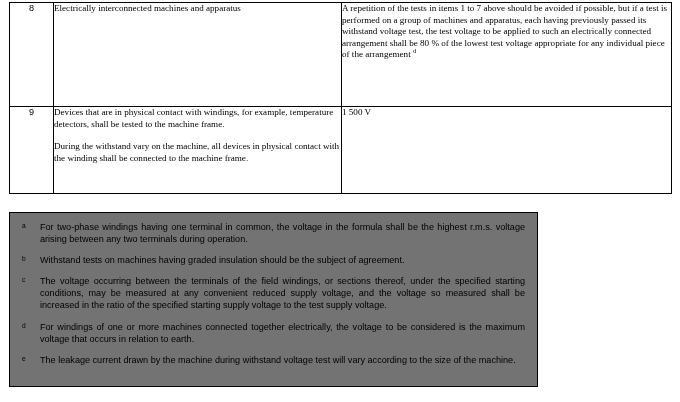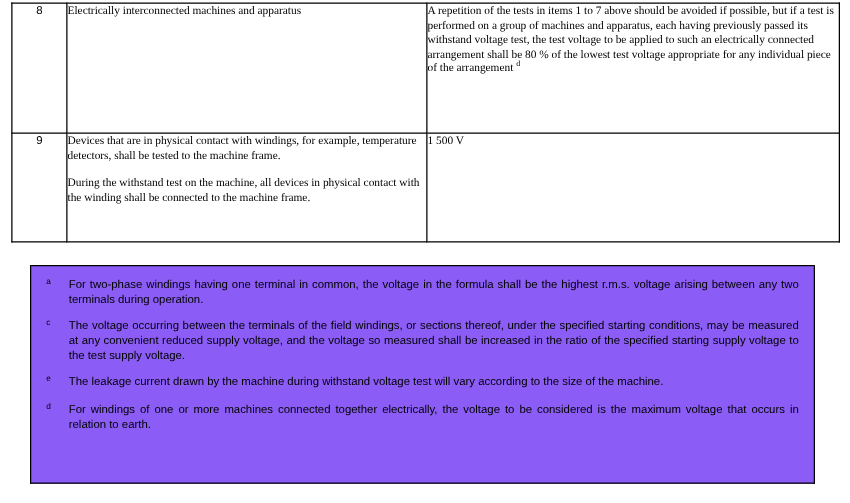--- a/index.html
+++ b/index.html
@@ -68,28 +68,28 @@
   }
 
   .row8 .cell-desc,
   .row8 .cell-value { height: 103px; }
   .row9 .cell-desc,
   .row9 .cell-value { height: 86px; }
 
   
   .footnotes {
     position: absolute;
-    left: 24px;
+    left: 9px;
     top: 212px;
-    width: 628px;
+    width: 529px;
     height: 175px;
     border: 1px solid #000000;
     border-top: none;
     box-sizing: border-box;
-    background: #8b5cf6;
+    background: #737373;
   }
   .fn-top-rule {
     position: absolute;
     left: 0;
     top: 0;
     width: 100%;
     height: 1px;
     background: #000000;
   }
   .fn-list {
@@ -135,50 +135,54 @@
         <td class="cell-value">
           <p class="para"><span>A repetition of the tests in items 1 to 7 above should be avoided if possible, but if a test is performed on a group of machines and apparatus, each having previously passed its withstand voltage test, the test voltage to be applied to such an electrically connected arrangement shall be 80 % of the lowest test voltage appropriate for any individual piece of the arrangement</span> <sup>d</sup></p>
         </td>
       </tr>
       <tr class="row9">
         <td class="cell-num">
           <span>9</span>
         </td>
         <td class="cell-desc">
           <p class="para">Devices that are in physical contact with windings, for example, temperature detectors, shall be tested to the machine frame.</p>
-          <p class="para">During the withstand test on the machine, all devices in physical contact with the winding shall be connected to the machine frame.</p>
+          <p class="para">During the withstand vary on the machine, all devices in physical contact with the winding shall be connected to the machine frame.</p>
         </td>
         <td class="cell-value-center">
           <p class="para">1 500 V</p>
         </td>
       </tr>
     </tbody>
   </table>
 
   <div class="footnotes">
     <div class="fn-top-rule"></div>
     <div class="fn-list">
 
       <div class="fn">
         <span class="fn-mark">a</span>
         <span class="fn-text">For two-phase windings having one terminal in common, the voltage in the formula shall be the highest r.m.s. voltage arising between any two terminals during operation.</span>
       </div>
 
+      <div class="fn">
+        <span class="fn-mark">b</span>
+        <span class="fn-text">Withstand tests on machines having graded insulation should be the subject of agreement.</span>
+      </div>
 
       <div class="fn">
         <span class="fn-mark">c</span>
         <span class="fn-text">The voltage occurring between the terminals of the field windings, or sections thereof, under the specified starting conditions, may be measured at any convenient reduced supply voltage, and the voltage so measured shall be increased in the ratio of the specified starting supply voltage to the test supply voltage.</span>
       </div>
 
       <div class="fn">
-        <span class="fn-mark">e</span>
-        <span class="fn-text">The leakage current drawn by the machine during withstand voltage test will vary according to the size of the machine.</span>
+        <span class="fn-mark">d</span>
+        <span class="fn-text">For windings of one or more machines connected together electrically, the voltage to be considered is the maximum voltage that occurs in relation to earth.</span>
       </div>
 
       <div class="fn">
-        <span class="fn-mark">d</span>
-        <span class="fn-text">For windings of one or more machines connected together electrically, the voltage to be considered is the maximum voltage that occurs in relation to earth.</span>
+        <span class="fn-mark">e</span>
+        <span class="fn-text">The leakage current drawn by the machine during withstand voltage test will vary according to the size of the machine.</span>
       </div>
 
     </div>
   </div>
 
 </div>
 
 </body></html>

